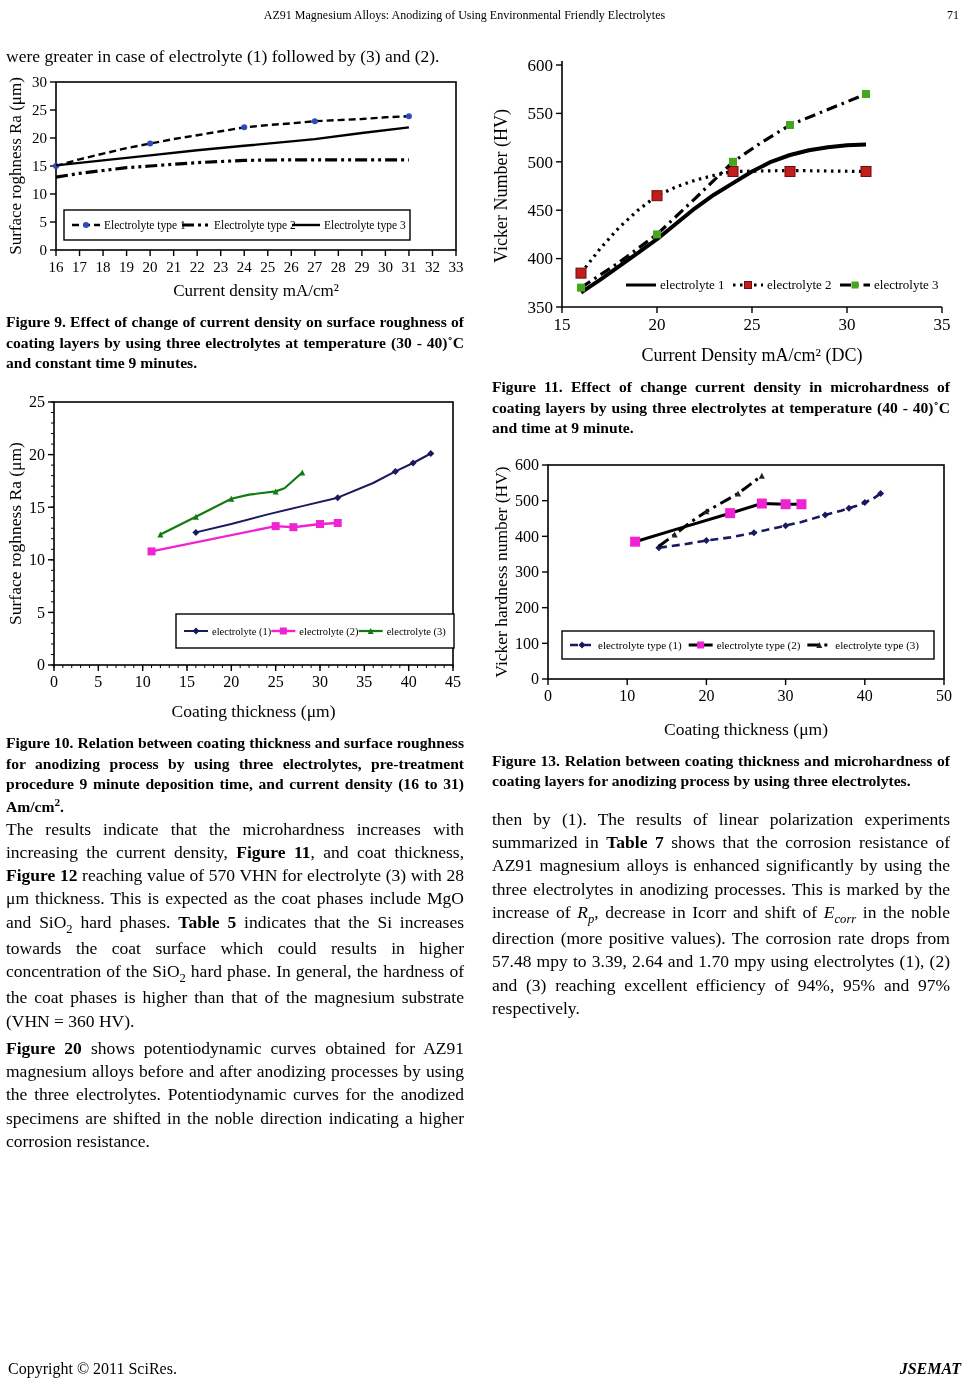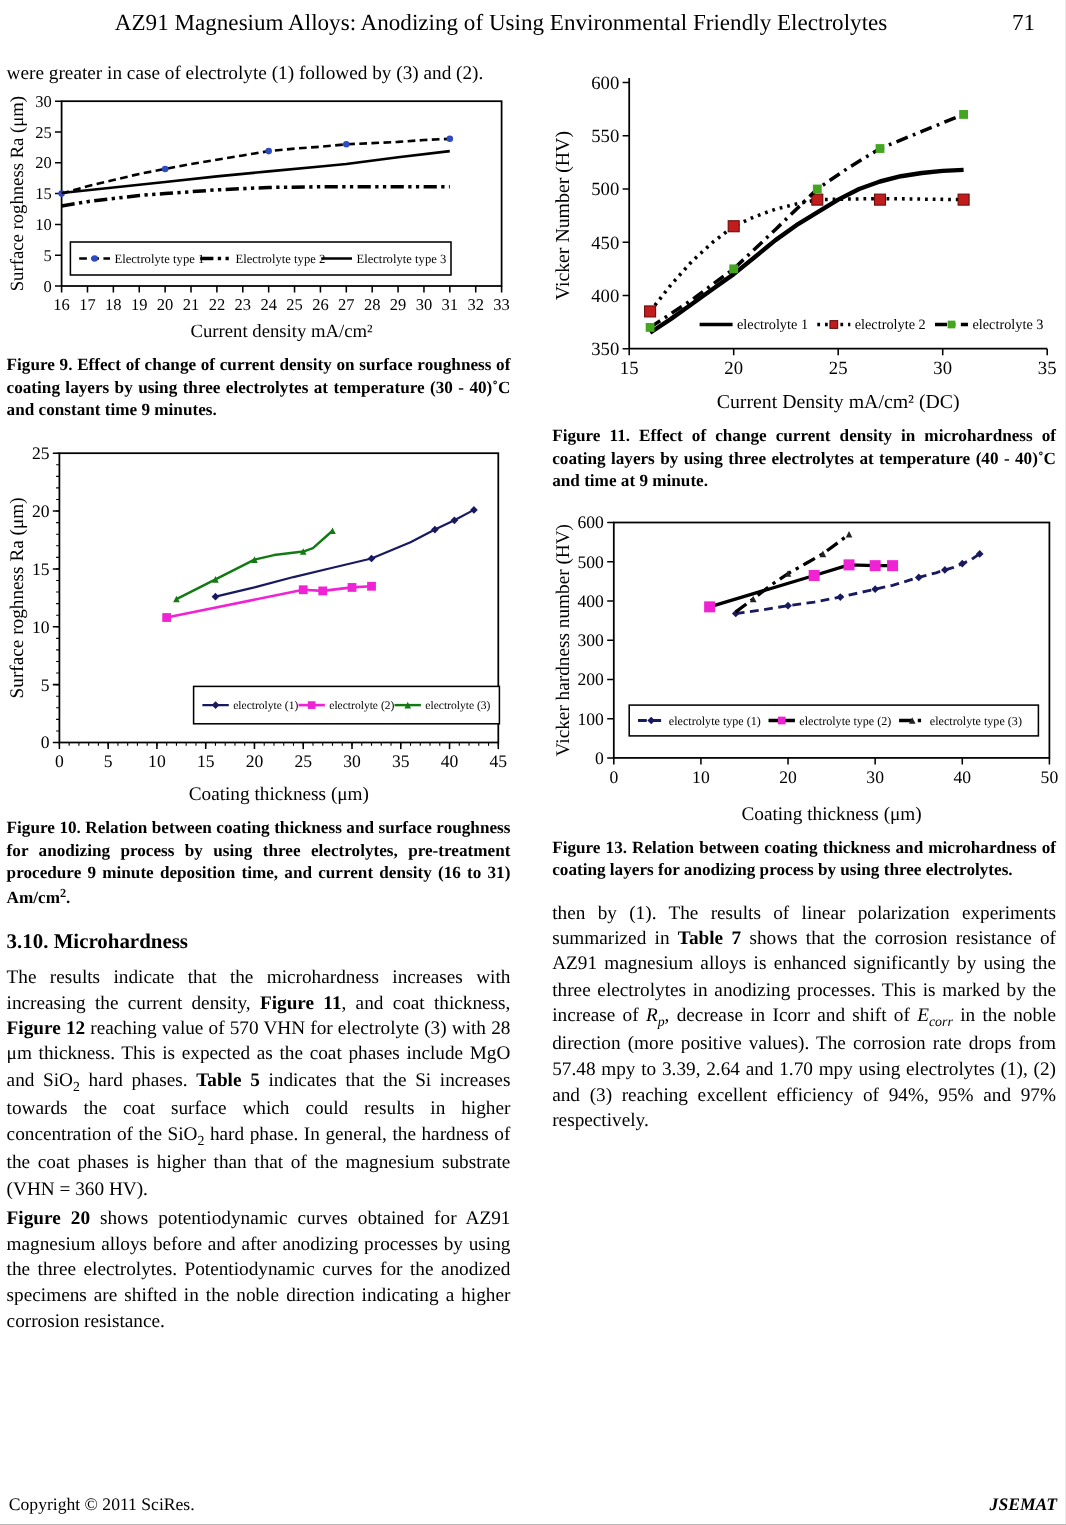--- a/index.html
+++ b/index.html
@@ -1,21 +1,21 @@
 <!DOCTYPE html>
 <html><head>
 <meta charset="utf-8">
 <style>
   html,body{margin:0;padding:0;background:#888;}
   .page{width:969px;height:1386px;background:#ffffff;position:relative;margin:0 auto;
         font-family:"Liberation Serif",serif;color:#000;overflow:hidden;}
-  header{display:flex;align-items:flex-start;padding:8px 28px 0 10px;font-size:21px;}
+  header{display:flex;align-items:flex-start;padding:8px 10px 0 10px;font-size:12px;}
   .header-title{flex:1;text-align:center;}
   .header-page{width:40px;text-align:right;}
-  .columns{display:flex;gap:38px;padding:0 6px;margin-top:22px;}
+  .columns{display:flex;gap:28px;padding:0 6px;margin-top:22px;}
   .col{width:458px;flex:0 0 458px;}
   p.body-text{font-size:17.5px;line-height:1.33;text-align:justify;margin:0 0 4px 0;}
   p.indent{text-indent:16px;}
   .caption{font-weight:bold;font-size:15.6px;line-height:1.32;text-align:justify;margin:8px 0 0 0;}
   h3.sec{font-size:19px;margin:18px 0 9px 0;}
   figure{margin:0;padding:0;}
   .fig9{margin-top:6px;}
   .fig10{margin-top:18px;}
   .fig11{margin-top:8px;}
   .fig12{margin-top:16px;}
@@ -256,21 +256,20 @@
               <line x1="352.66666666666663" y1="239" x2="376.66666666666663" y2="239" stroke="#137a13" stroke-width="2.2"></line>
               <polygon points="364.66666666666663,236 367.66666666666663,242 361.66666666666663,242" fill="#137a13" stroke="none"></polygon>
               <text x="380.66666666666663" y="242.57" font-size="10.5" font-family="&quot;Liberation Serif&quot;,serif">electrolyte (3)</text>
               <text x="247.5" y="325" text-anchor="middle" font-size="17.5" font-family="&quot;Liberation Serif&quot;,serif">Coating thickness (μm)</text>
               <text transform="translate(15 141.5) rotate(-90)" text-anchor="middle" font-size="17.5" font-family="&quot;Liberation Serif&quot;,serif">Surface roghness Ra (μm)</text>
             </svg>
           </div>
         <figcaption class="caption">Figure 10. Relation between coating thickness and surface roughness for anodizing process by using three electrolytes, pre-treatment procedure 9 minute deposition time, and current density (16 to 31) Am/cm<span class="sup">2</span>.</figcaption>
       </figure>
 
-      <h3 class="sec">3.10. Microhardness</h3>
       <p class="body-text">The results indicate that the microhardness increases with increasing the current density, <span class="b">Figure 11</span>, and coat thickness, <span class="b">Figure 12</span> reaching value of 570 VHN for electrolyte (3) with 28 μm thickness. This is expected as the coat phases include MgO and SiO<span class="sub">2</span> hard phases. <span class="b">Table 5</span> indicates that the Si increases towards the coat surface which could results in higher concentration of the SiO<span class="sub">2</span> hard phase. In general, the hardness of the coat phases is higher than that of the magnesium substrate (VHN = 360 HV).</p>
 
       <p class="body-text"><span class="b">Figure 20</span> shows potentiodynamic curves obtained for AZ91 magnesium alloys before and after anodizing processes by using the three electrolytes. Potentiodynamic curves for the anodized specimens are shifted in the noble direction indicating a higher corrosion resistance.</p>
     </section>
 
     <section class="col">
 
       <figure class="fig11">
         <div class="chart">
             <svg viewBox="0 0 460 316" width="460" height="316">

